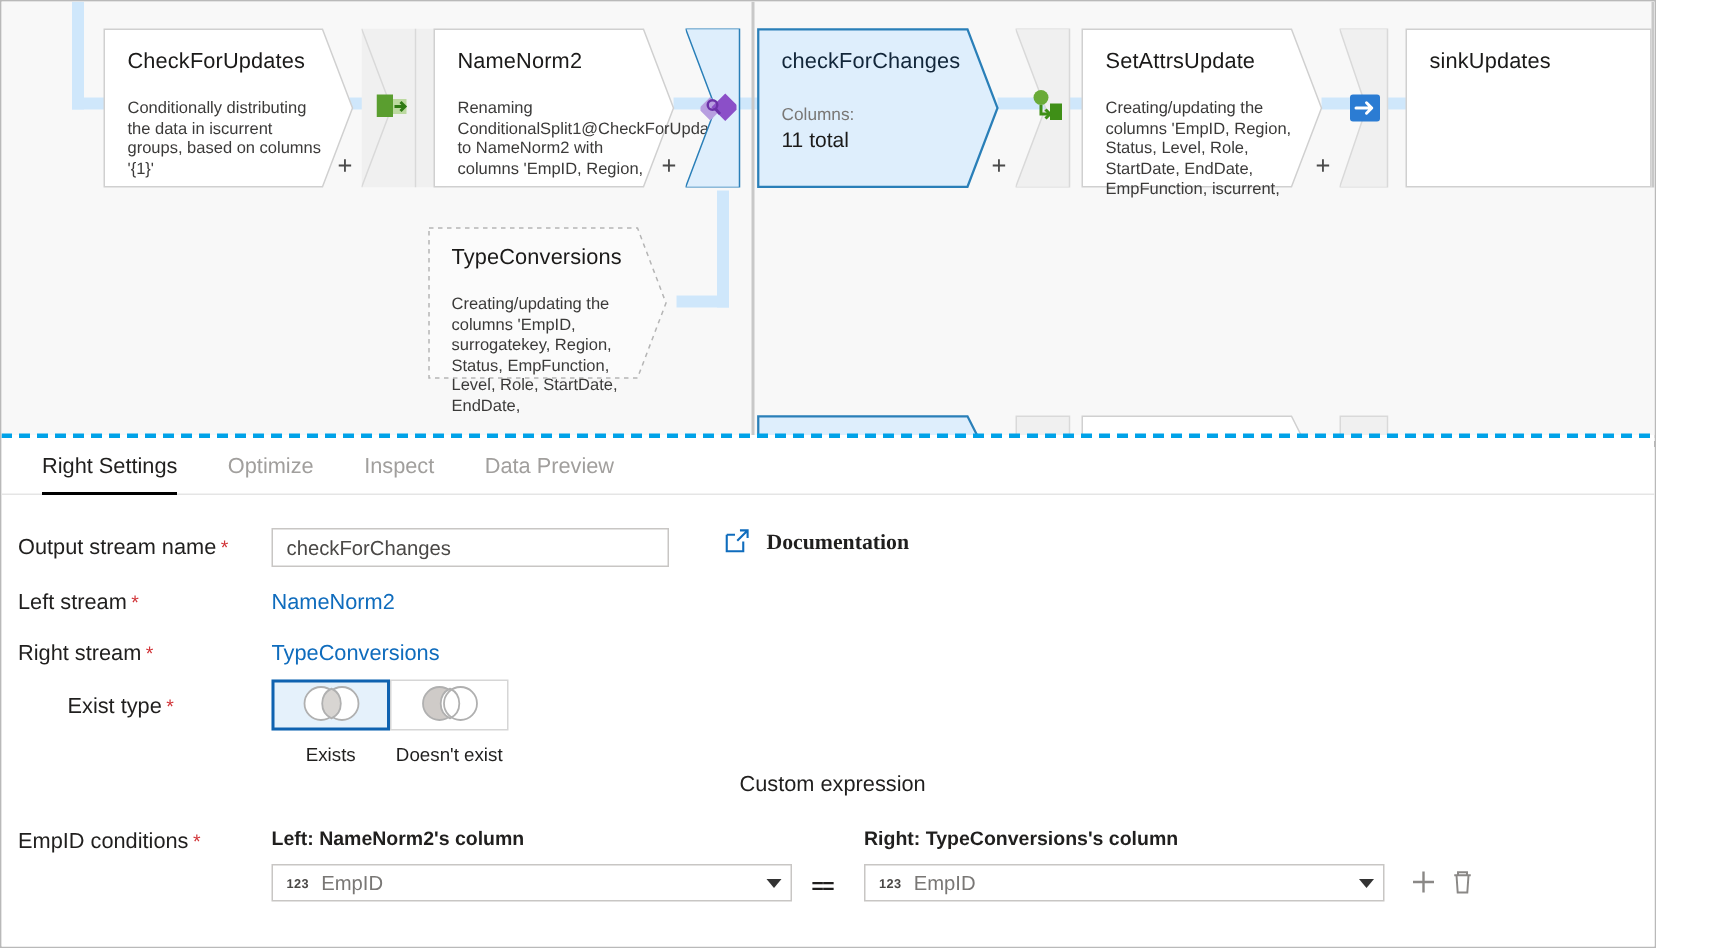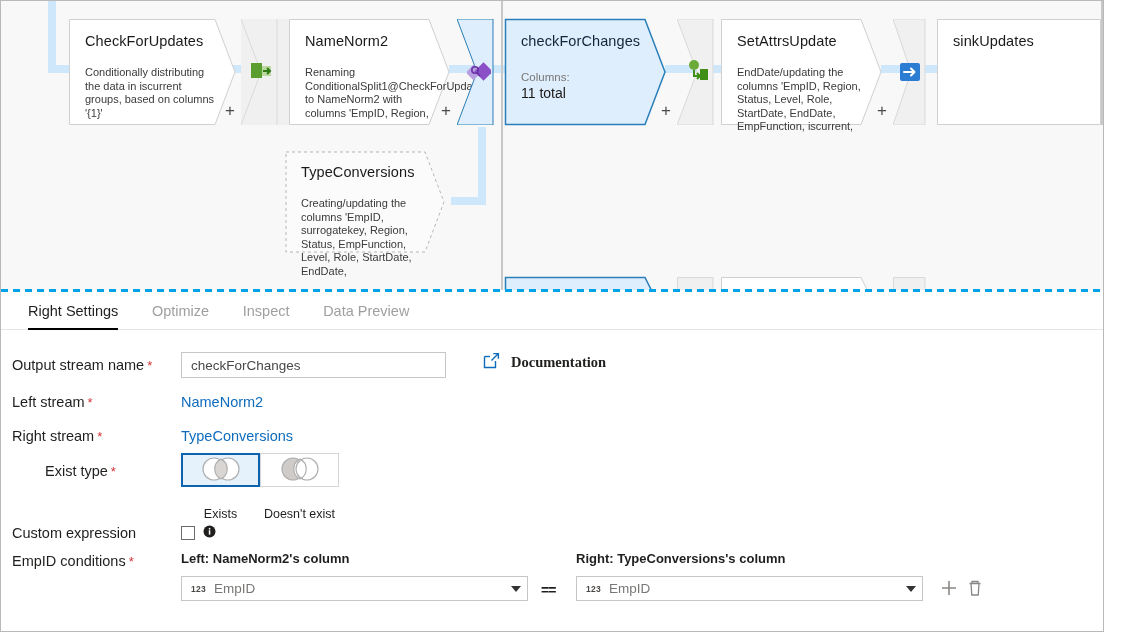--- a/index.html
+++ b/index.html
@@ -62,21 +62,21 @@
 
   .doclink{position:absolute;left:482px;top:0;display:flex;align-items:center;gap:11px;cursor:pointer;}
   .doclink .dtext{font-size:14.5px;color:#201f1e;font-weight:bold;}
 
   
   .existtype{display:flex;}
   .etcell{width:79px;}
   .etbox{width:79px;height:34px;box-sizing:border-box;border:1px solid #d6d6d6;background:#fff;
     display:flex;align-items:center;justify-content:center;cursor:pointer;}
   .etbox.sel{border:2px solid #0f62b0;background:#e5f1fb;}
-  .etcap{text-align:center;font-size:12.5px;color:#201f1e;margin-top:20px;}
+  .etcap{text-align:center;font-size:12.5px;color:#201f1e;margin-top:9px;}
 
   .chk{width:14px;height:14px;box-sizing:border-box;border:1px solid #6b6b6b;background:#fff;cursor:pointer;}
   .infoicon{margin-left:8px;}
 
   .condhdr{font-size:13px;font-weight:bold;color:#201f1e;}
   .ddl{width:347px;height:25px;box-sizing:border-box;border:1px solid #c8c6c4;background:#fff;
        display:flex;align-items:center;padding:0 6px 0 9px;cursor:pointer;}
   .ddl .tnum{font-size:8.5px;font-weight:bold;color:#4a4846;letter-spacing:.3px;margin-right:8px;}
   .ddl .val{flex:1;font-size:13.5px;color:#797775;}
   .ddl .carat{width:0;height:0;border-left:5px solid transparent;border-right:5px solid transparent;border-top:6px solid #333;}
@@ -182,21 +182,21 @@
           </svg>
         </span>
       </div>
 
       <div class="node" style="left:720px;top:18px;width:160px;height:106px;">
         <svg width="160" height="106" viewBox="0 0 160 106">
           <path d="M0.5 0.5 H140 L160 53 L140 105.5 H0.5 Z" fill="#ffffff" stroke="#d0d0d0" stroke-width="1"></path>
         </svg>
         <div class="body">
           <div class="title">SetAttrsUpdate</div>
-          <div class="desc">EndDate/updating the columns 'EmpID, Region, Status, Level, Role, StartDate, EndDate, EmpFunction, iscurrent,</div>
+          <div class="desc">Creating/updating the columns 'EmpID, Region, Status, Level, Role, StartDate, EndDate, EmpFunction, iscurrent,</div>
         </div>
       </div>
       <div class="plusmark" style="left:876px;top:101px;">+</div>
 
       <div class="plug" style="left:892px;top:18px;width:50px;height:106px;">
         <svg width="50" height="106" viewBox="0 0 50 106">
           <path d="M0 0 H32 L32 106 H0 L18 53 Z" fill="#f0f0f0" stroke="#d9d9d9" stroke-width="1"></path>
         </svg>
         <span class="gi" style="left:6px;top:43px;">
           <svg width="22" height="20" viewBox="0 0 22 20">
@@ -323,21 +323,21 @@
                   <path d="M26 3.1 A11 11 0 0 1 26 22.9 A11 11 0 0 1 26 3.1 Z" fill="#ffffff" stroke="#b0b0b0" stroke-width="1.2"></path>
                   <circle cx="33" cy="13" r="11" fill="none" stroke="#b0b0b0" stroke-width="1.2"></circle>
                 </svg>
               </span>
             </div>
             <div class="etcap">Doesn't exist</div>
           </div>
         </div>
       </div>
 
-      <div class="row" style="height:36px;">
+      <div class="row" style="height:36px;flex-direction:column;">
         <div class="lbl">
           <span>Custom expression</span>
         </div>
         <div class="chk"></div>
         <span class="infoicon">
           <svg width="13" height="13" viewBox="0 0 13 13">
             <circle cx="6.5" cy="6.5" r="6" fill="#201f1e"></circle>
             <rect x="5.8" y="5.2" width="1.5" height="4.4" fill="#ffffff"></rect>
             <rect x="5.8" y="2.9" width="1.5" height="1.6" fill="#ffffff"></rect>
           </svg>

